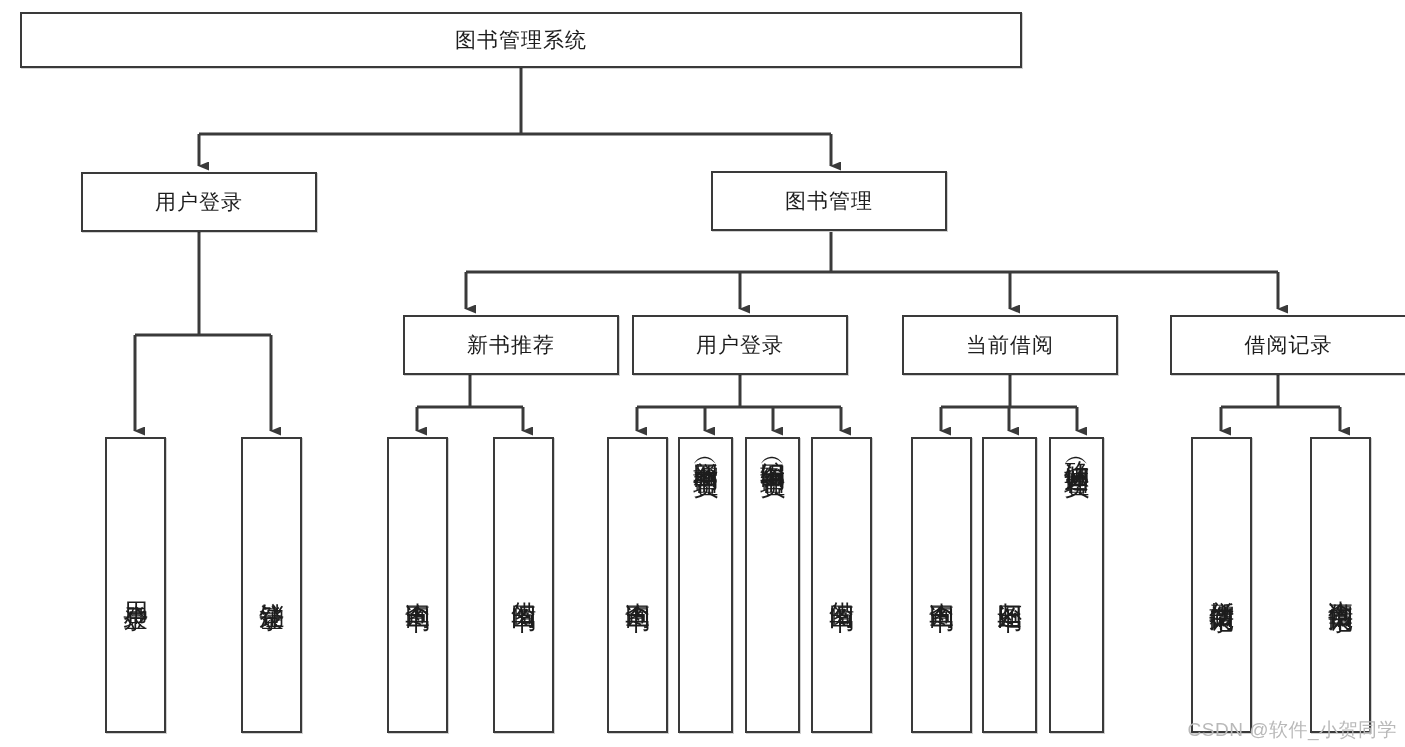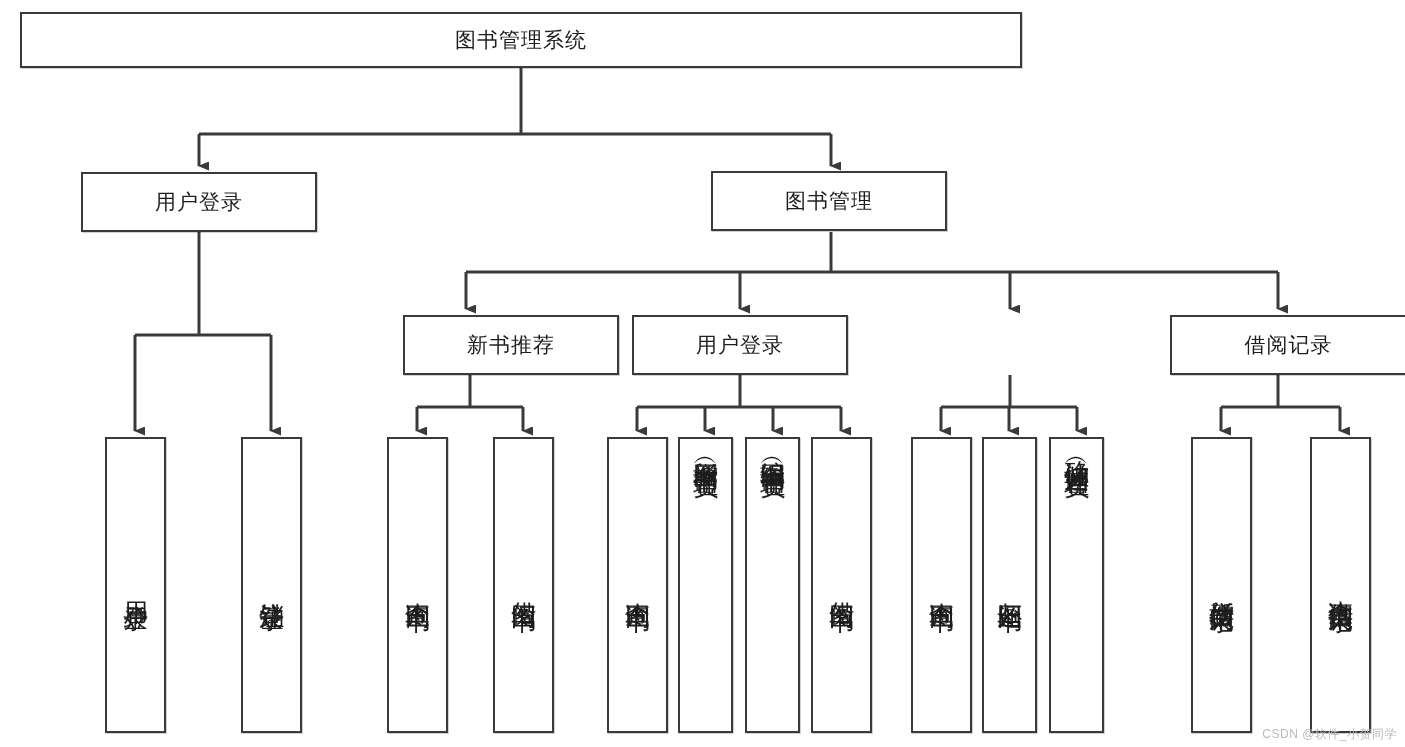--- a/index.html
+++ b/index.html
@@ -56,21 +56,21 @@
     letter-spacing: 2px;
     white-space: nowrap;
   }
   .node-v.vcenter {
     align-items: center;
   }
   #watermark {
     position: absolute;
     right: 8px;
     bottom: 4px;
-    font-size: 12px;
+    font-size: 19px;
     color: #b9b9b9;
     letter-spacing: 0.5px;
     white-space: nowrap;
     user-select: none;
   }
 </style>
 </head>
 <body>
 
 <div id="diagram-root">
@@ -150,20 +150,23 @@
   </div>
 
   <div class="node node-h" style="left:362px; top:315px; width:216px; height:60px;margin-left:41px;">
     <span class="node-label">新书推荐</span>
   </div>
 
   <div class="node node-h" style="left:632px; top:315px; width:216px; height:60px;">
     <span class="node-label">用户登录</span>
   </div>
 
+  <div class="node node-h" style="left:902px; top:315px; width:216px; height:60px;">
+    <span class="node-label">当前借阅</span>
+  </div>
 
   <div class="node node-h" style="left:1170px; top:315px; width:237px; height:60px;">
     <span class="node-label">借阅记录</span>
   </div>
 
   <div class="node node-v vcenter" style="left:105px; top:437px; width:61px; height:296px;">
     <span class="node-label">用户登录</span>
   </div>
 
   <div class="node node-v vcenter" style="left:241px; top:437px; width:61px; height:296px;">

